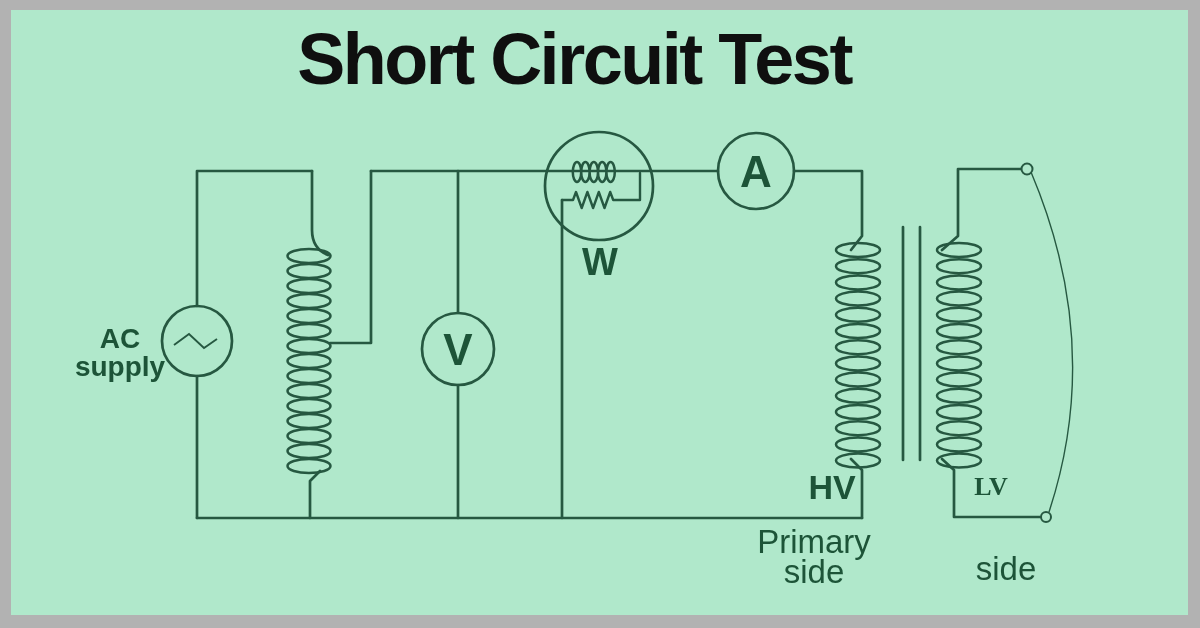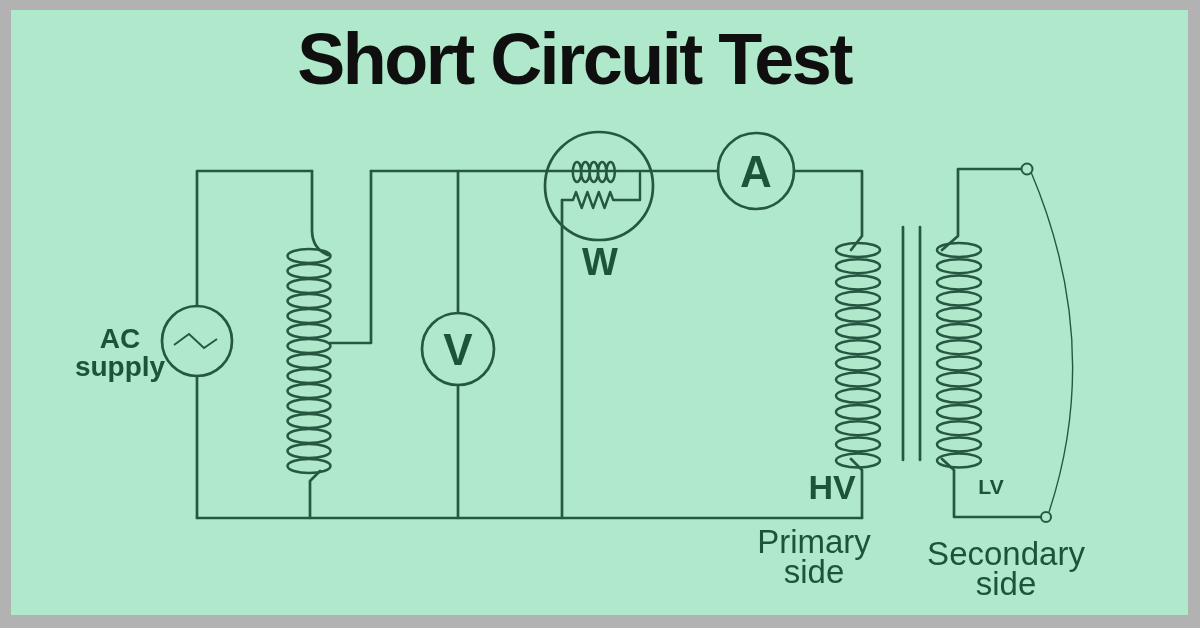--- a/index.html
+++ b/index.html
@@ -24,21 +24,21 @@
   .title{
     position:absolute;left:574px;top:59px;transform:translate(-50%,-50%);
     color:var(--title-text,#0f0f0f);font-size:72px;font-weight:bold;letter-spacing:-2.5px;white-space:nowrap;
   }
   .meterletter{font-weight:bold;font-size:44px;}
   .wlabel{left:600px;top:263px;font-weight:bold;font-size:38px;}
   .vlabel{left:458px;top:350px;}
   .alabel{left:756px;top:172px;}
   .aclabel{left:120px;top:338px;font-weight:bold;font-size:28px;line-height:28px;margin-top:15px;}
   .hvlabel{left:832px;top:488px;font-weight:bold;font-size:34px;}
-  .lvlabel{left:991px;top:487px;font-weight:bold;font-size:21px;}
+  .lvlabel{left:991px;top:487px;font-weight:bold;font-size:26px;font-family:Liberation Serif, serif;}
   .sidelabel{font-size:33px;line-height:30px;}
   .primlabel{left:814px;top:557px;}
   .seclabel{left:1006px;top:569px;}
 </style>
 </head>
 <body>
 
 <div class="panel"></div>
 
 <svg class="circuit" viewBox="0 0 1200 628" aria-hidden="true">
@@ -145,15 +145,14 @@
 
 <div class="lbl hvlabel">HV</div>
 <div class="lbl lvlabel">LV</div>
 
 <div class="lbl sidelabel primlabel">
   <div>Primary</div>
   <div>side</div>
 </div>
 
 <div class="lbl sidelabel seclabel">
-  <div>Secondary</div>
   <div>side</div>
 </div>
 
 </body></html>

